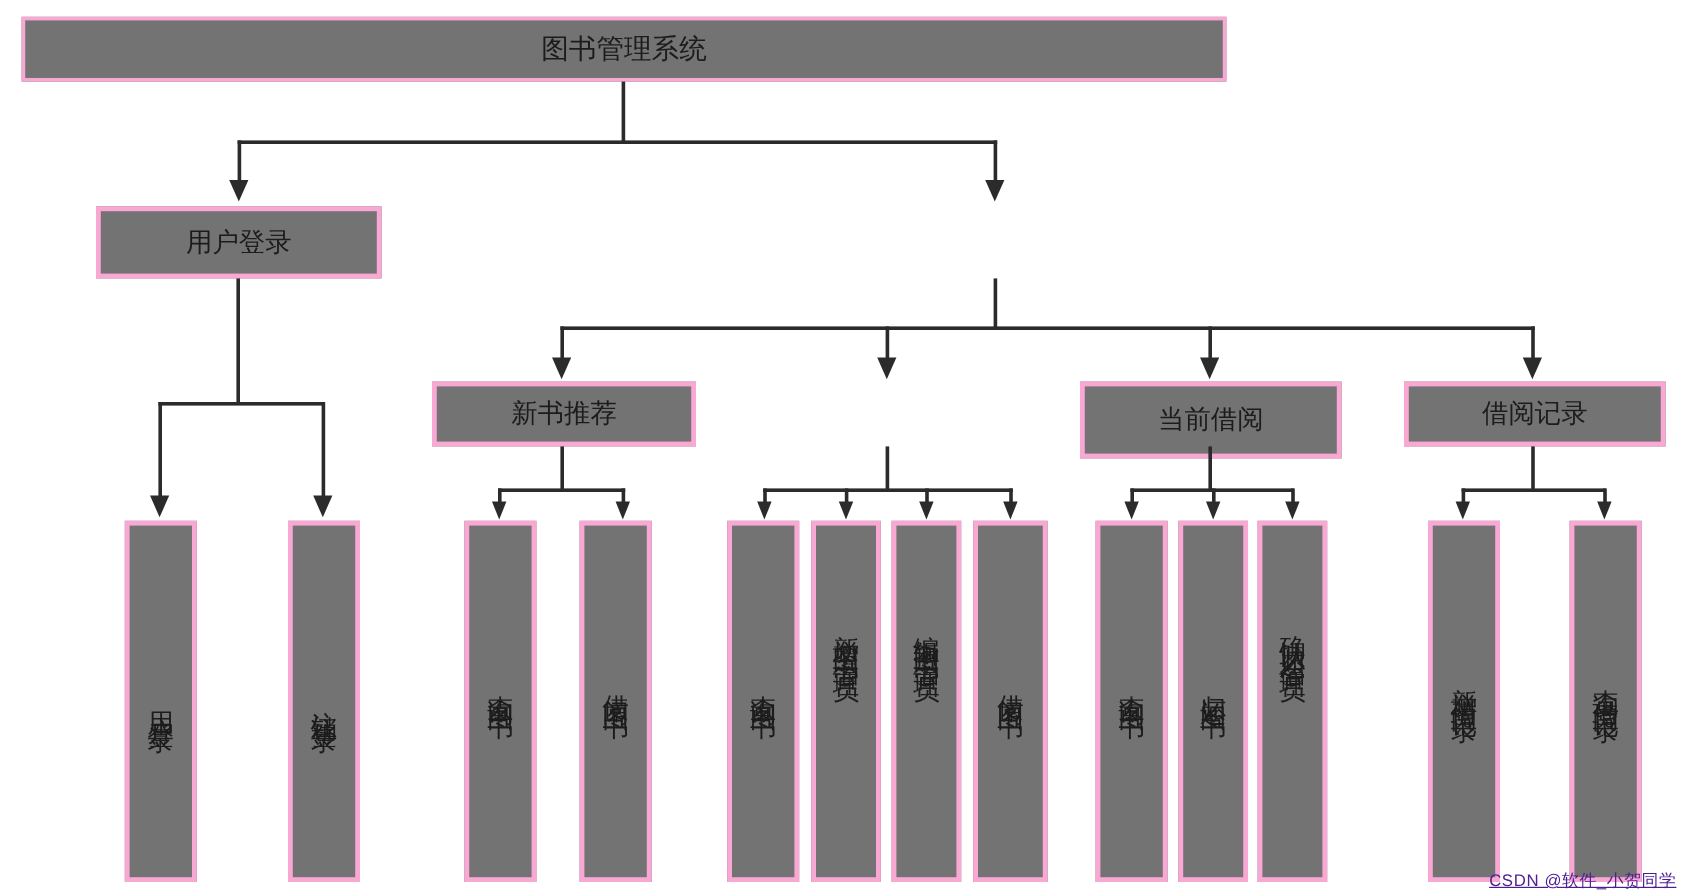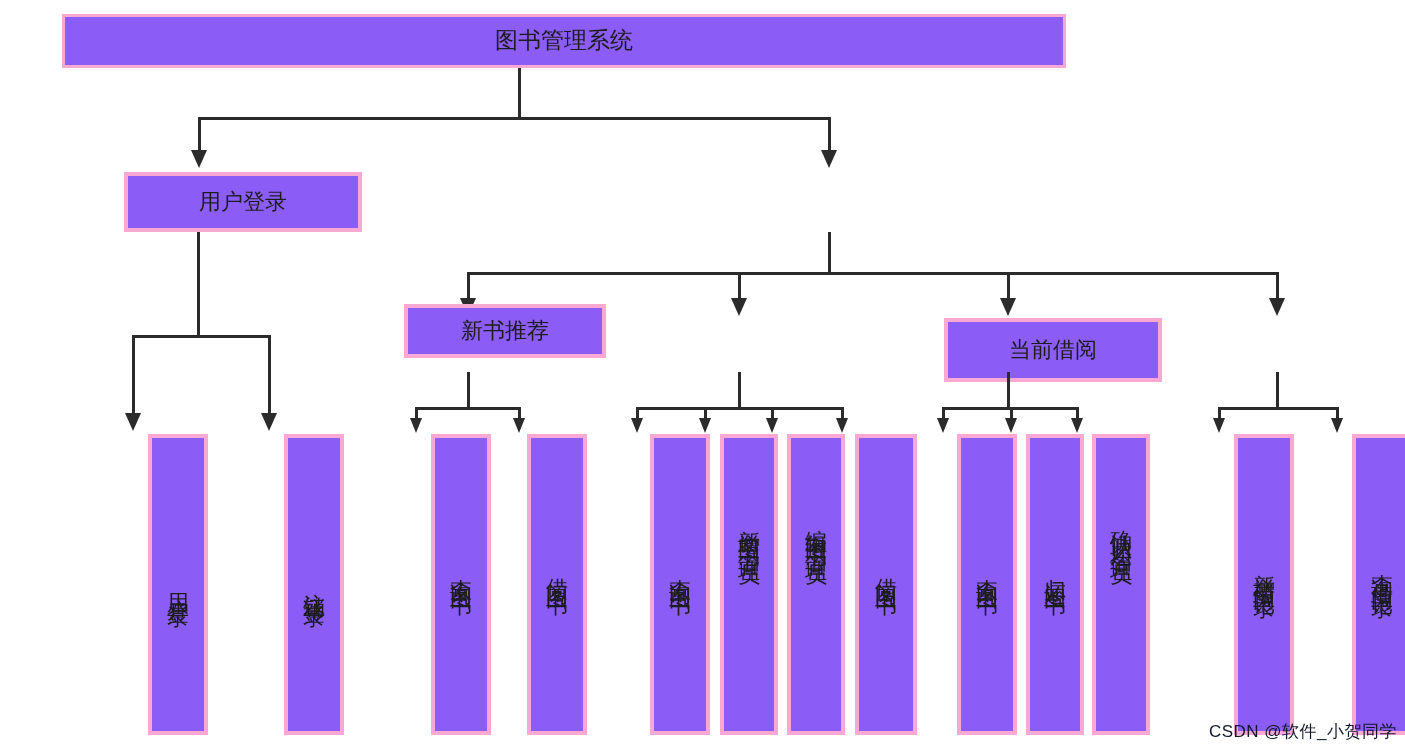--- a/index.html
+++ b/index.html
@@ -16,27 +16,26 @@
     height: 747px;
     background: #ffffff;
     overflow: hidden;
   }
 
   
   .node {
     position: absolute;
     box-sizing: border-box;
     border: 4px solid #f9a8d4;
-    background: #8b5cf6;
+    background: #737373;
     display: flex;
     align-items: center;
     justify-content: center;
     color: #1c1c1c;
     line-height: 1.18;
-    margin-left: 44px;
   }
   .node.root {
     font-size: 23px;
     border-width: 3px;
   }
   .node.l2 {
     font-size: 22px;
   }
   .node.l3 {
     font-size: 22px;
@@ -78,24 +77,25 @@
     border-left-width: 6px;
     border-right-width: 6px;
     border-top-width: 15px;
   }
 
   
   #watermark {
     position: absolute;
     right: 8px;
     bottom: 4px;
-    font-size: 17px;
-    color: #0f172a;
+    font-size: 14px;
+    color: #4c1d95;
     white-space: nowrap;
     letter-spacing: 0.5px;
+    text-decoration: underline;
   }
 </style>
 </head>
 <body>
 
 <div id="canvas">
 
   <div class="node root" style="left:18px; top:14px; width:1004px; height:54px;">
     <span>图书管理系统</span>
   </div>
@@ -125,25 +125,28 @@
   <div class="seg hline" style="left:467px; top:272px; width:812px;"></div>
   <div class="seg vline" style="left:467px; top:272px; height:30px;"></div>
   <div class="arrow" style="left:460px; top:298px;"></div>
   <div class="seg vline" style="left:738px; top:272px; height:30px;"></div>
   <div class="arrow" style="left:731px; top:298px;"></div>
   <div class="seg vline" style="left:1007px; top:272px; height:30px;"></div>
   <div class="arrow" style="left:1000px; top:298px;"></div>
   <div class="seg vline" style="left:1276px; top:272px; height:30px;"></div>
   <div class="arrow" style="left:1269px; top:298px;"></div>
 
-  <div class="node l3" style="left:360px; top:304px; width:202px; height:54px;">
+  <div class="node l3" style="left:360px; top:318px; width:220px; height:54px;">
     <span>新书推荐</span>
   </div>
   <div class="node l3" style="left:900px; top:318px; width:218px; height:64px;">
     <span>当前借阅</span>
+  </div>
+  <div class="node l3" style="left:1170px; top:318px; width:218px; height:54px;">
+    <span>借阅记录</span>
   </div>
 
   <div class="seg vline" style="left:467px; top:372px; height:38px;"></div>
   <div class="seg hline" style="left:415px; top:407px; width:106px;"></div>
   <div class="seg vline" style="left:415px; top:407px; height:14px;"></div>
   <div class="arrow slim" style="left:410px; top:418px;"></div>
   <div class="seg vline" style="left:518px; top:407px; height:14px;"></div>
   <div class="arrow slim" style="left:513px; top:418px;"></div>
 
   <div class="seg vline" style="left:738px; top:372px; height:38px;"></div>

